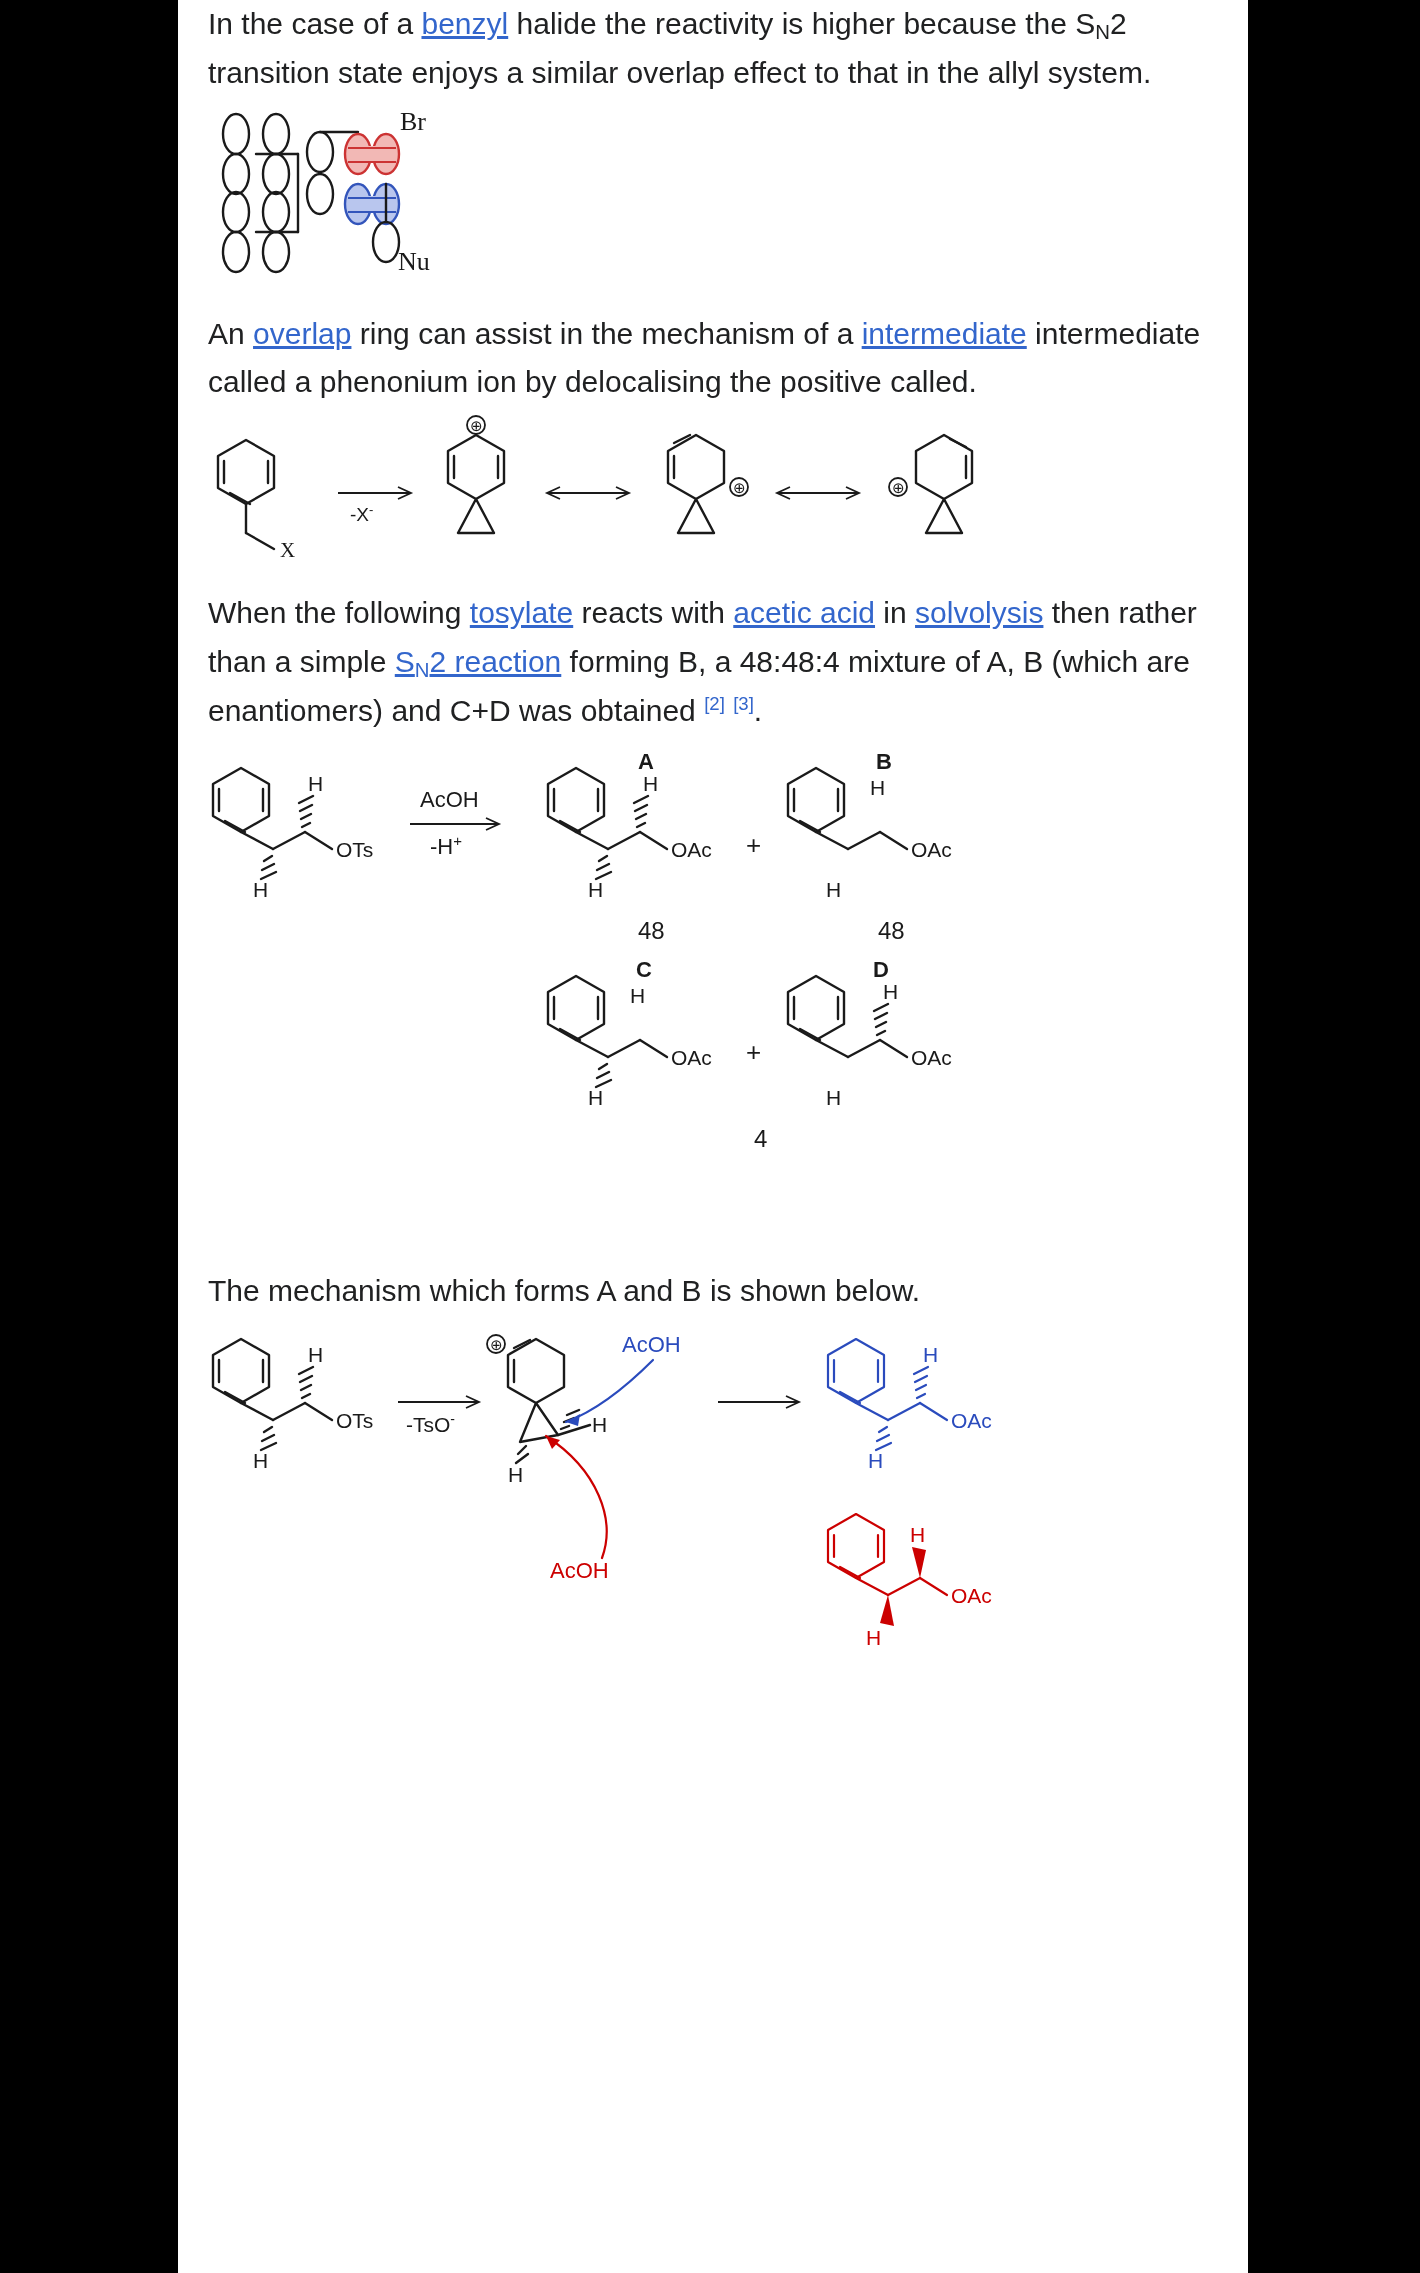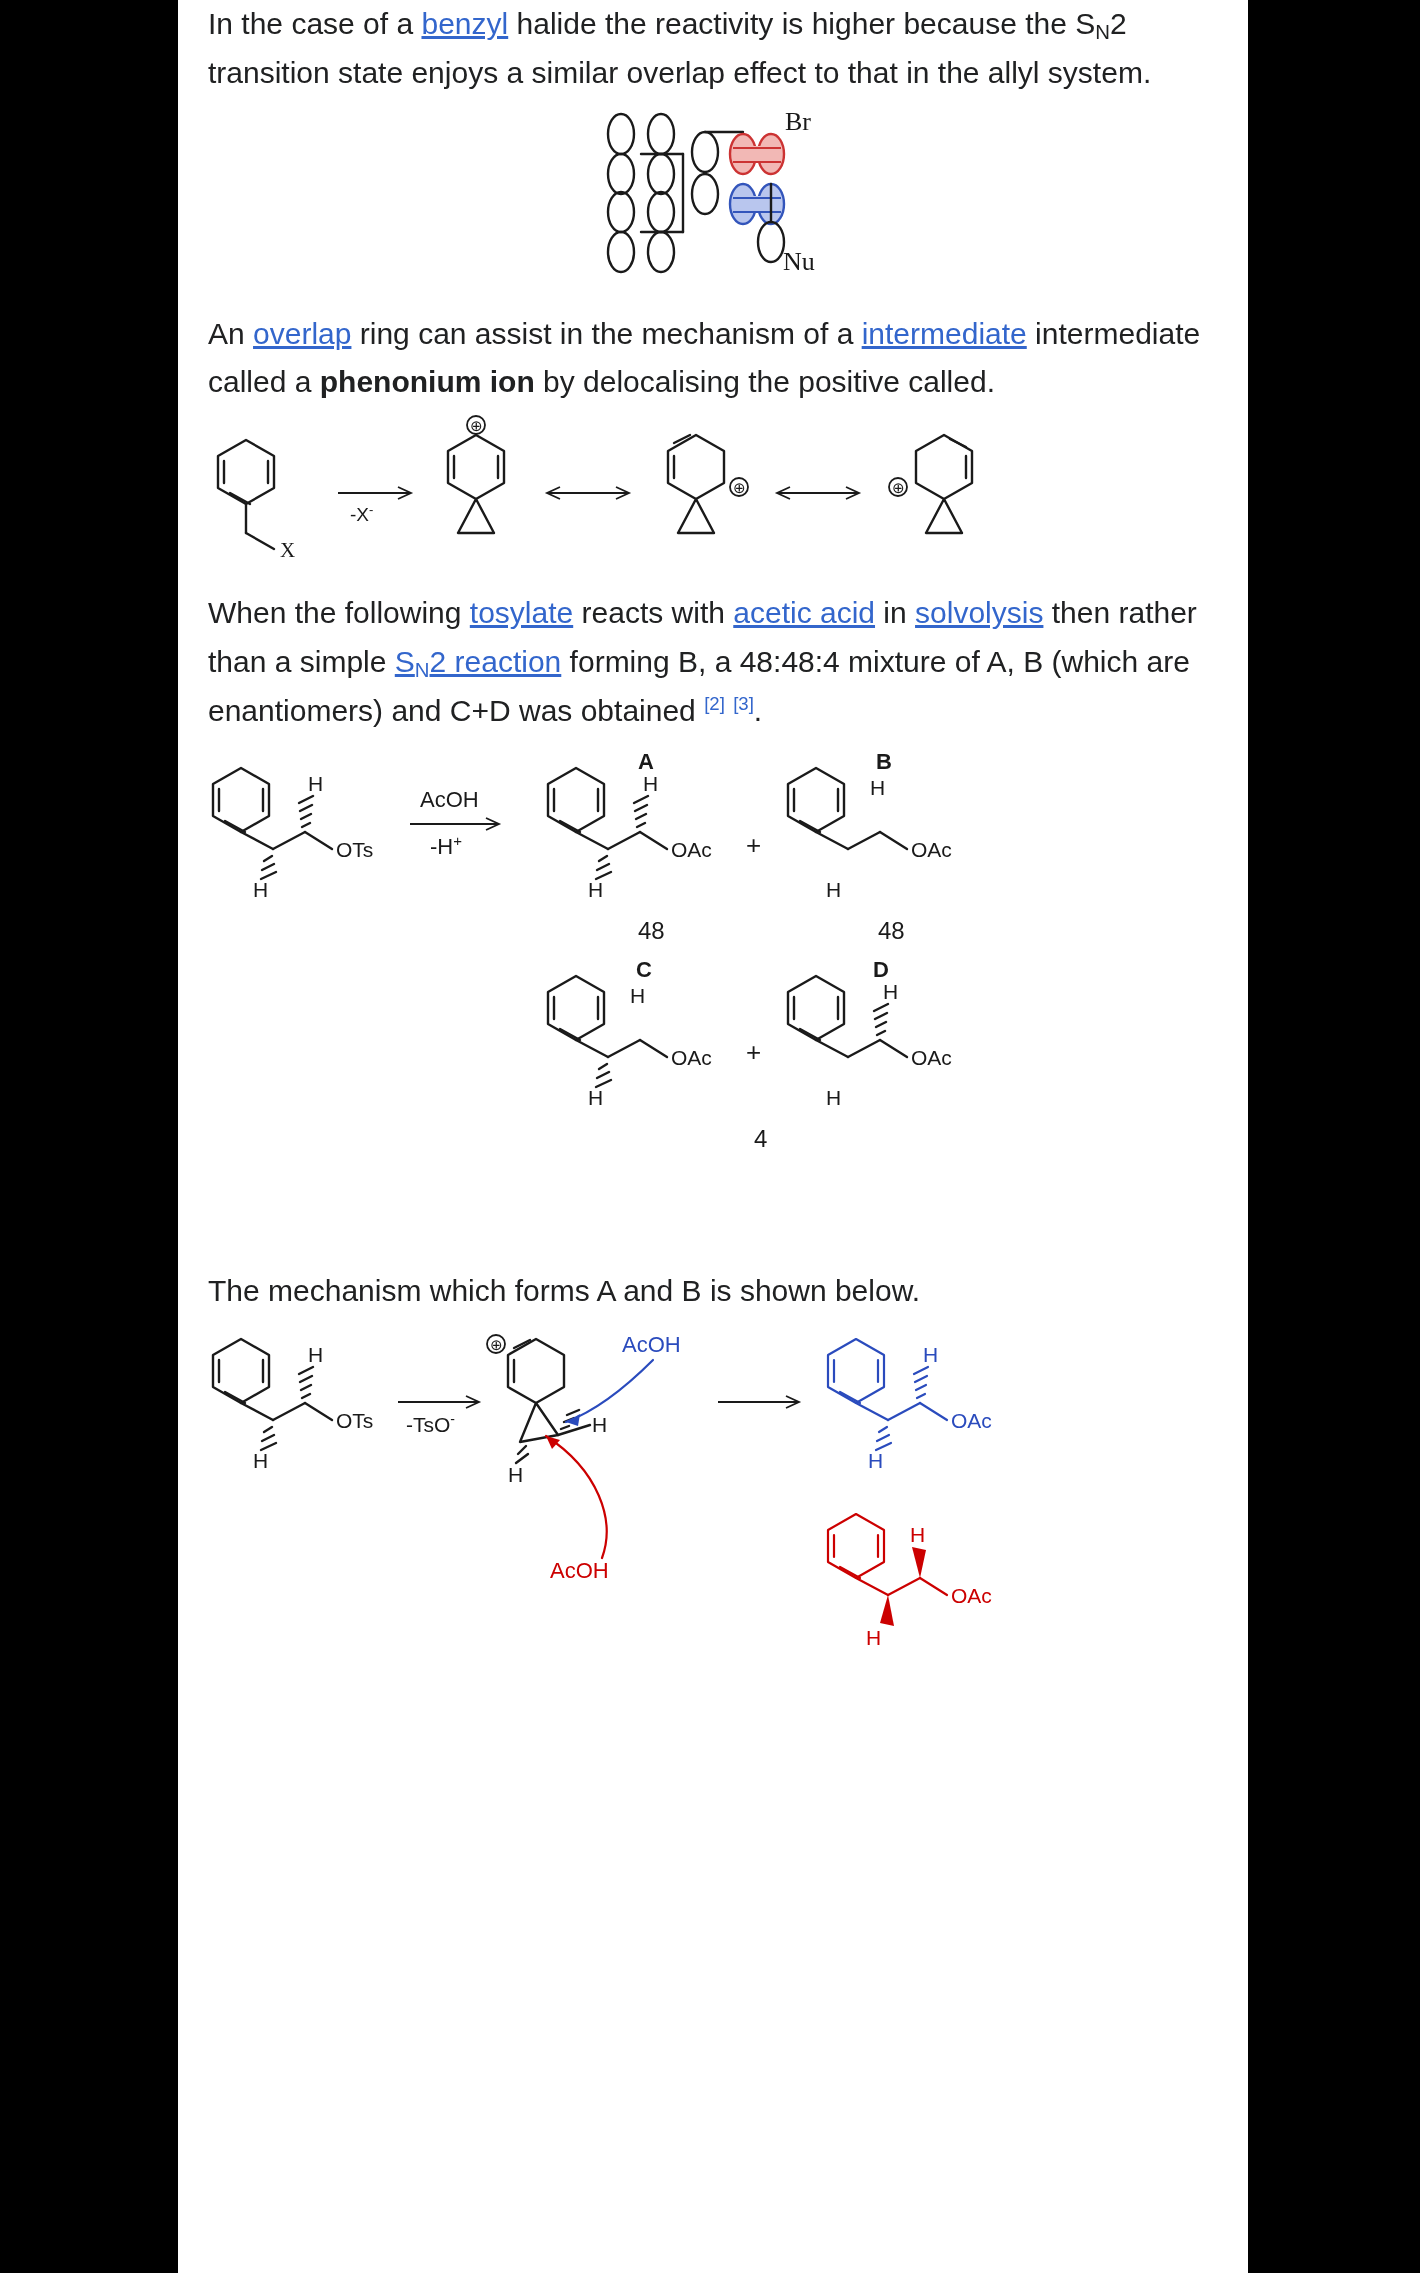--- a/index.html
+++ b/index.html
@@ -25,28 +25,27 @@
     overflow: hidden;
   }
   .para {
     font-size: 30px;
     line-height: 1.62;
     color: #202122;
     margin: 0 0 10px 0;
     padding: 0 10px;
   }
   .link { color: #3366cc; }
-  .bold { font-weight: bold; }
+  .bold { font-weight: normal; }
   sub { font-size: 0.68em; vertical-align: -0.25em; }
   sup.ref { font-size: 0.62em; vertical-align: super; color: #3366cc; }
 
   .figwrap {
     width: 100%;
     display: flex;
-    justify-content: center;
     align-items: center;
     margin: 14px 0 18px 0;
   }
   .figwrap.left { justify-content: flex-start; padding-left: 0; }
 
   svg { display: block; overflow: visible; }
   .st { stroke: #1a1a1a; stroke-width: 2.4; fill: none; stroke-linecap: round; stroke-linejoin: round; }
   .st-thin { stroke: #1a1a1a; stroke-width: 1.8; fill: none; }
   .red { stroke: #cc0000; stroke-width: 2.2; fill: none; stroke-linecap: round; stroke-linejoin: round; }
   .blue { stroke: #2a4bbd; stroke-width: 2.2; fill: none; stroke-linecap: round; stroke-linejoin: round; }

